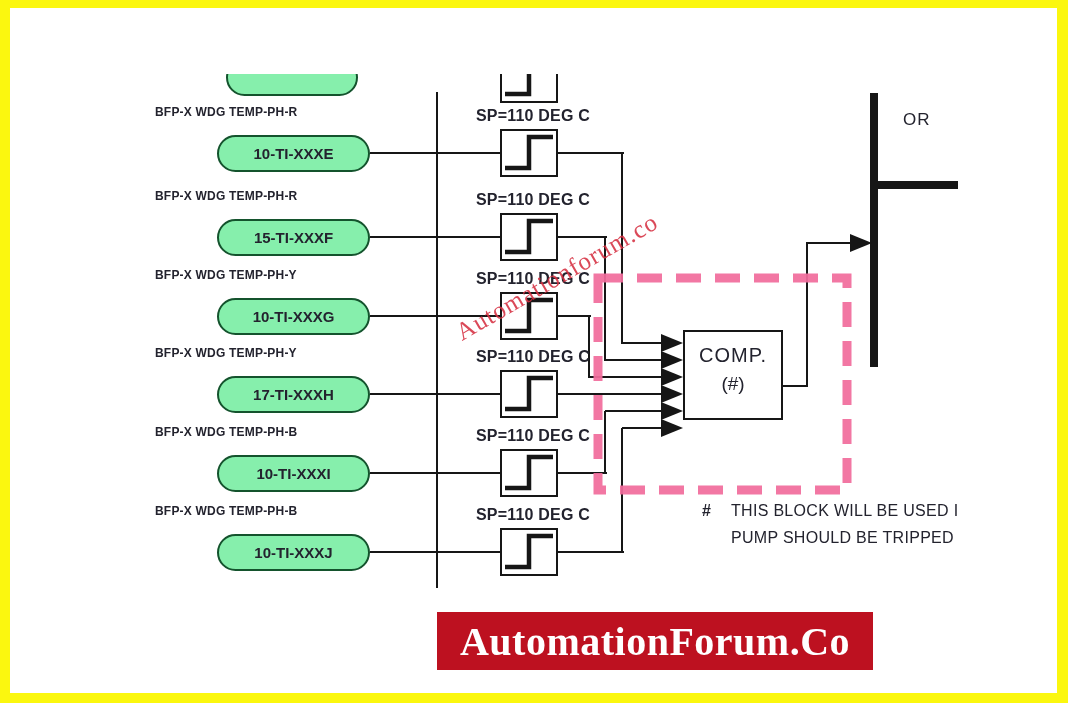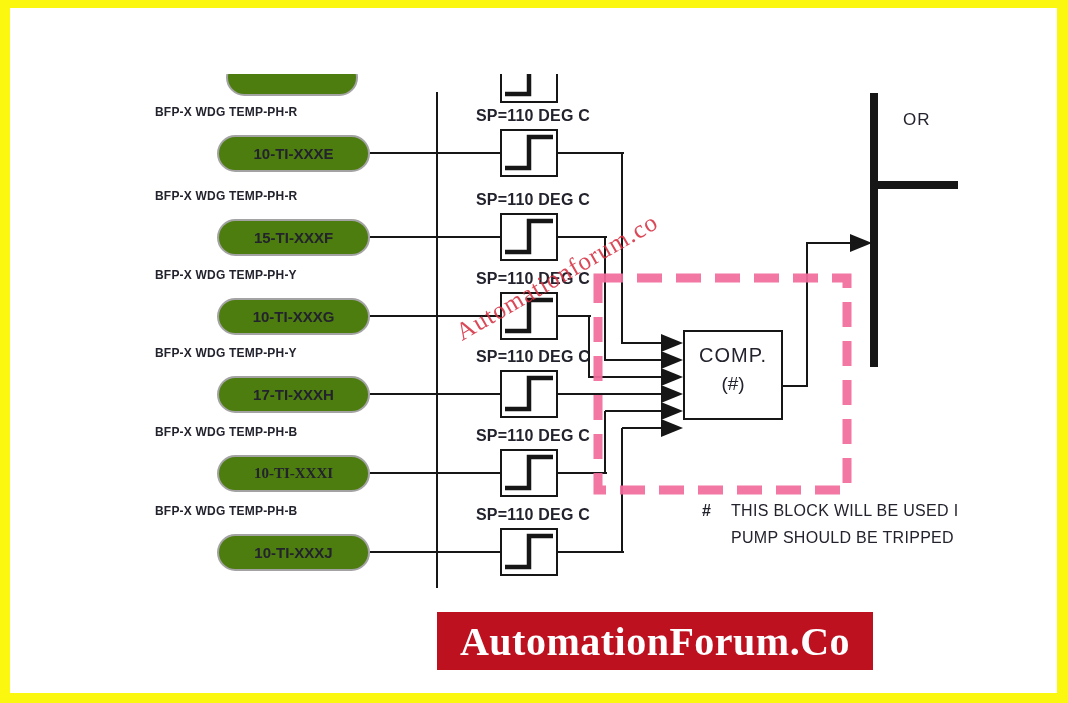--- a/index.html
+++ b/index.html
@@ -1,23 +1,23 @@
 <!DOCTYPE html>
 <html><head>
 <meta charset="utf-8">
 <style>
   html,body{margin:0;padding:0;background:#e8e8e8;}
   #stage{position:relative;width:1068px;height:703px;background:#ffffff;overflow:hidden;
          font-family:"Liberation Sans",sans-serif;color:#23232e;}
   .wire{position:absolute;background:#161616;}
   .strip{position:absolute;z-index:60;}
   .sig-label{position:absolute;font-size:12px;font-weight:700;letter-spacing:.2px;white-space:nowrap;}
-  .tag-oval{position:absolute;width:153px;height:37px;border:2px solid #a3a3a3;border-radius:20px;
+  .tag-oval{position:absolute;width:153px;height:37px;border:2px solid #14532d;border-radius:20px;
             display:flex;align-items:center;justify-content:center;font-size:15px;font-weight:700;
-            background:#4d7c0f;box-sizing:border-box;z-index:5;}
+            background:#86efac;box-sizing:border-box;z-index:5;}
   .sp-label{position:absolute;width:150px;text-align:center;font-size:16px;font-weight:700;
             letter-spacing:.2px;white-space:nowrap;z-index:6;}
   .comp-box{position:absolute;border:2px solid #161616;background:#fff;box-sizing:border-box;z-index:5;}
   .blk{position:absolute;width:58px;height:48px;border:2px solid #161616;background:#fff;
        box-sizing:border-box;z-index:5;}
   .arrow-right{position:absolute;width:0;height:0;border-top:9px solid transparent;
                border-bottom:9px solid transparent;border-left:22px solid #161616;z-index:7;}
   .note-line{position:absolute;font-size:16px;letter-spacing:.3px;white-space:pre;}
   #watermark{position:absolute;left:412px;top:263px;width:290px;text-align:center;z-index:40;
              font-family:"Liberation Serif",serif;font-size:25px;letter-spacing:1px;
@@ -96,21 +96,21 @@
       <div class="wire" style="left: 437px; top: 393px; width: 63px; height: 2px;"></div>
       <div class="blk" style="left: 500px; top: 370px;">
         <svg width="54" height="44" style="position:absolute;left:0;top:0;">
           <path d="M3,37 H27 V6 H51" fill="none" stroke="#161616" stroke-width="4.5"></path>
         </svg>
       </div>
       <div class="sp-label" style="left: 458px; top: 348px;">SP=110 DEG C</div>
       <div class="wire" style="left: 558px; top: 393px; width: 104px; height: 2px;"></div>
       <div class="arrow-right" style="left: 661px; top: 385px;"></div>
       <div class="sig-label" style="left: 155px; top: 425px;">BFP-X WDG TEMP-PH-B</div>
-      <div class="tag-oval" style="left: 217px; top: 455px; font-family: Liberation Serif, serif;">10-TI-XXXI</div>
+      <div class="tag-oval" style="left: 217px; top: 455px;">10-TI-XXXI</div>
       <div class="wire" style="left: 370px; top: 472px; width: 67px; height: 2px;"></div>
       <div class="wire" style="left: 437px; top: 472px; width: 63px; height: 2px;"></div>
       <div class="blk" style="left: 500px; top: 449px;">
         <svg width="54" height="44" style="position:absolute;left:0;top:0;">
           <path d="M3,37 H27 V6 H51" fill="none" stroke="#161616" stroke-width="4.5"></path>
         </svg>
       </div>
       <div class="sp-label" style="left: 458px; top: 427px;">SP=110 DEG C</div>
       <div class="wire" style="left: 558px; top: 472px; width: 49px; height: 2px;"></div>
       <div class="wire" style="left: 604px; top: 411px; width: 2px; height: 63px;"></div>

